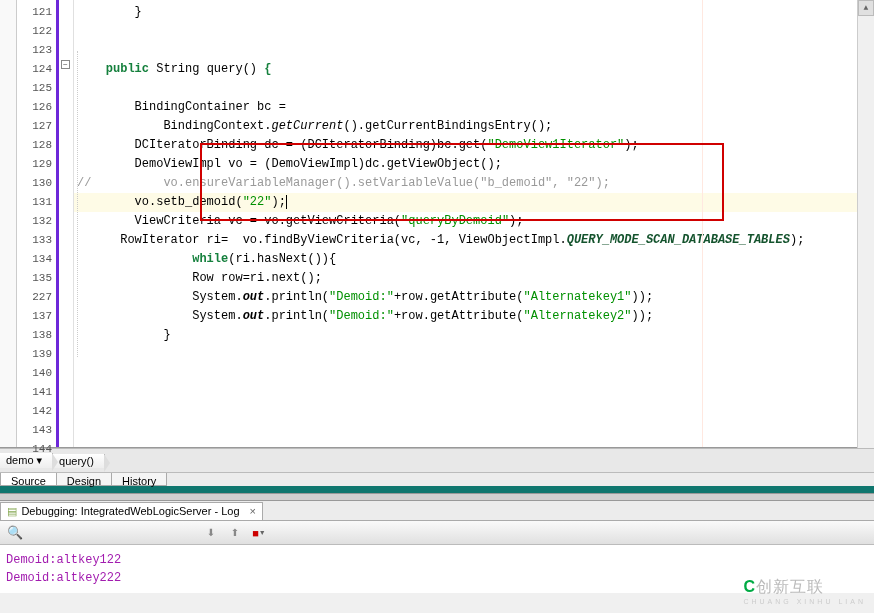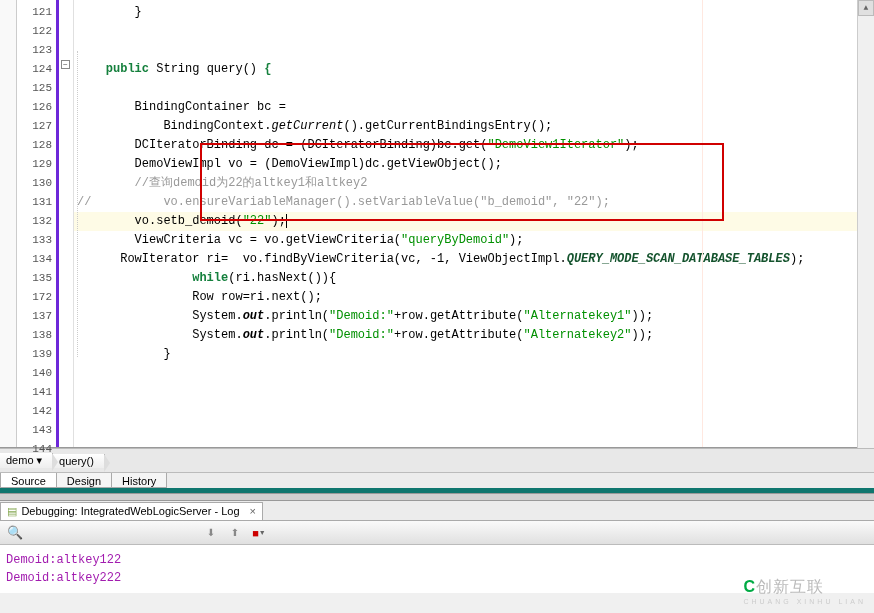--- a/index.html
+++ b/index.html
@@ -144,21 +144,21 @@
       border-bottom: 9px solid transparent;
       border-left: 6px solid #ddd;
       z-index: 1;
     }
     .bottom-tabs {
       height: 20px;
       background: #ececec;
       display: flex;
       font-family: Tahoma, sans-serif;
       font-size: 11px;
-      border-bottom: 5px solid #0f766e;
+      border-bottom: 7px solid #0f766e;
     }
     .btab {
       padding: 2px 10px;
       border: 1px solid #aaa;
       border-top: none;
       background: #f5f5f5;
       margin-right: -1px;
       cursor: pointer;
     }
     .btab.active {
@@ -246,21 +246,21 @@
     <div>126</div>
     <div>127</div>
     <div>128</div>
     <div>129</div>
     <div>130</div>
     <div>131</div>
     <div>132</div>
     <div>133</div>
     <div>134</div>
     <div>135</div>
-    <div>172</div>
+    <div>227</div>
     <div>137</div>
     <div>138</div>
     <div>139</div>
     <div>140</div>
     <div>141</div>
     <div>142</div>
     <div>143</div>
     <div>144</div>
   </div>
   <div class="fold-gutter">
@@ -271,21 +271,20 @@
     <div class="indent-guide"></div>
     <div class="code-line">        }</div>
     <div class="code-line"></div>
     <div class="code-line"></div>
     <div class="code-line">    <span class="kw">public</span><span> String query() </span><span class="kw">{</span></div>
     <div class="code-line"></div>
     <div class="code-line">        BindingContainer bc =</div>
     <div class="code-line"><span>            BindingContext.</span><span class="ital">getCurrent</span><span>().getCurrentBindingsEntry();</span></div>
     <div class="code-line"><span>        DCIteratorBinding dc = (DCIteratorBinding)bc.get(</span><span class="str">"DemoView1Iterator"</span><span>);</span></div>
     <div class="code-line">        DemoViewImpl vo = (DemoViewImpl)dc.getViewObject();</div>
-    <div class="code-line comment">        //查询demoid为22的altkey1和altkey2</div>
     <div class="code-line comment"><span>//</span><span>          vo.ensureVariableManager().setVariableValue("b_demoid", "22");</span></div>
     <div class="code-line highlight-line"><span>        vo.setb_demoid(</span><span class="str">"22"</span><span>);</span><span class="cursor-caret"></span></div>
     <div class="code-line"><span>        ViewCriteria vc = vo.getViewCriteria(</span><span class="str">"queryByDemoid"</span><span>);</span></div>
     <div class="code-line"><span>      RowIterator ri=  vo.findByViewCriteria(vc, -1, ViewObjectImpl.</span><span class="const">QUERY_MODE_SCAN_DATABASE_TABLES</span><span>);</span></div>
     <div class="code-line">                <span class="kw">while</span><span>(ri.hasNext()){</span></div>
     <div class="code-line">                Row row=ri.next();</div>
     <div class="code-line"><span>                System.</span><span class="ital bold">out</span><span>.println(</span><span class="str">"Demoid:"</span><span>+row.getAttribute(</span><span class="str">"Alternatekey1"</span><span>));</span></div>
     <div class="code-line"><span>                System.</span><span class="ital bold">out</span><span>.println(</span><span class="str">"Demoid:"</span><span>+row.getAttribute(</span><span class="str">"Alternatekey2"</span><span>));</span></div>
     <div class="code-line">            }</div>
     <div class="red-box box1"></div>

